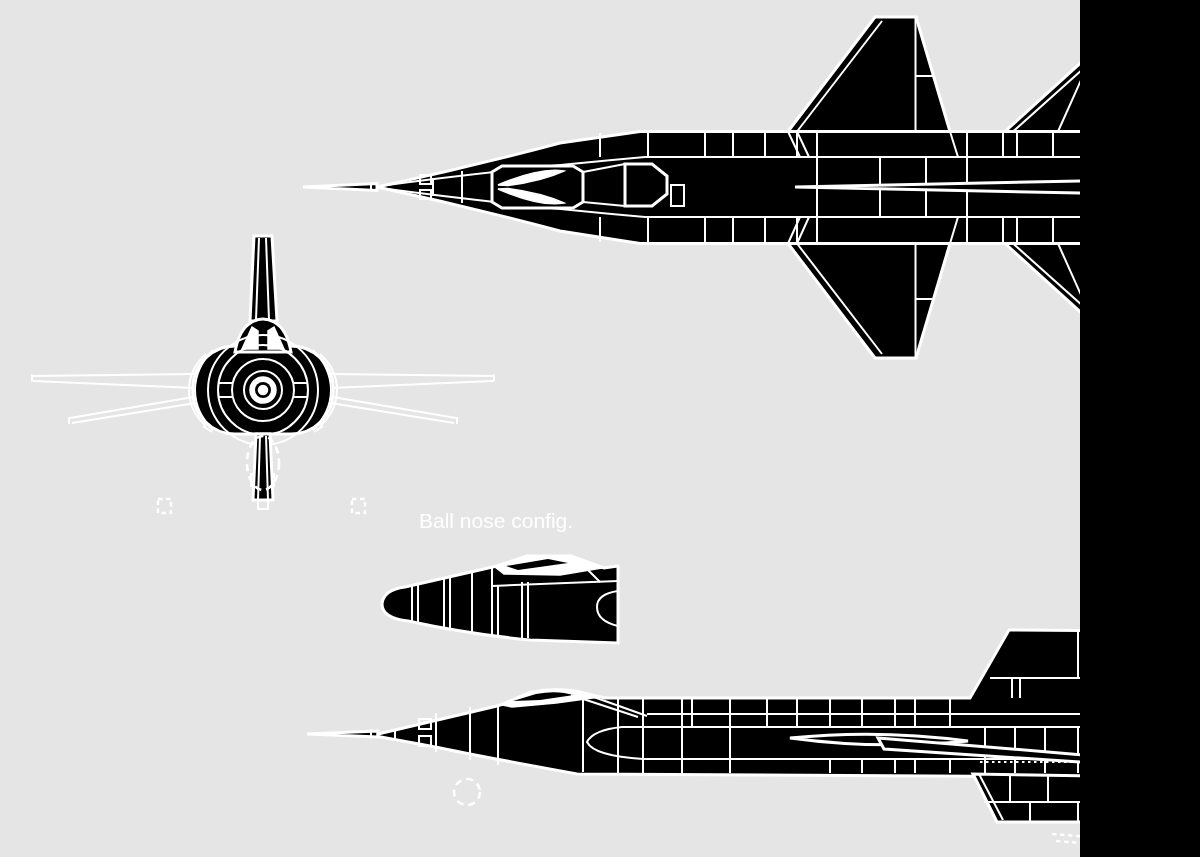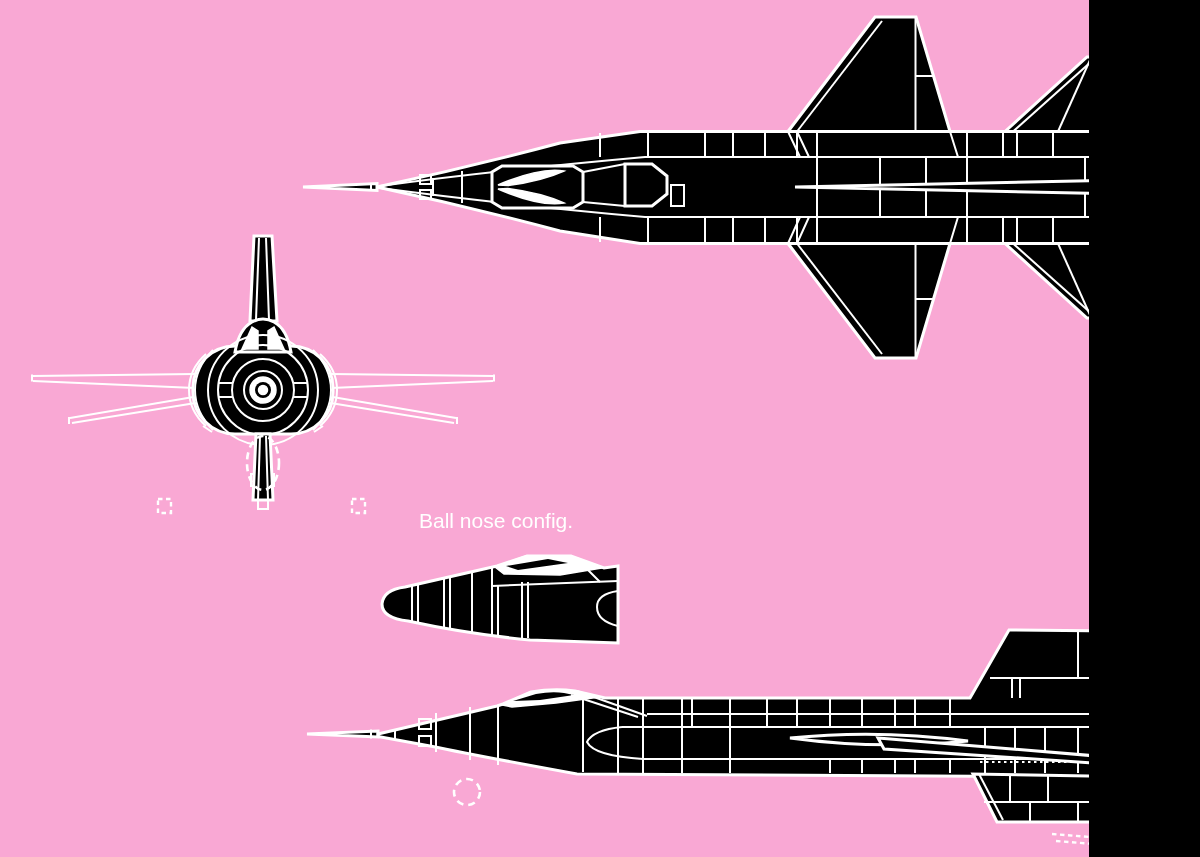--- a/index.html
+++ b/index.html
@@ -1,17 +1,17 @@
 <!DOCTYPE html>
 <html><head>
 <meta charset="utf-8">
 <style>
   html,body{margin:0;padding:0;background:#000;}
-  .stage{position:relative;width:1080px;height:857px;background:#f9a8d4;overflow:hidden;
-         font-family:"Liberation Sans", sans-serif;padding-left:9px;}
+  .stage{position:relative;width:1080px;height:857px;background:#e5e5e5;overflow:hidden;
+         font-family:"Liberation Sans", sans-serif;}
   .stage svg{position:absolute;left:0;top:0;}
   
   .o{fill:#000;stroke:#fff;stroke-width:3;stroke-linejoin:miter;}   
   .l{fill:none;stroke:#fff;stroke-width:2.4;}                        
   .t{fill:none;stroke:#fff;stroke-width:2;}                          
   .w{fill:#fff;stroke:#fff;stroke-width:1.5;}                        
   .b{fill:#000;stroke:none;}                                         
   .dash{fill:none;stroke:#fff;stroke-width:2.6;stroke-dasharray:7 5;}
   .dash2{fill:none;stroke:#fff;stroke-width:2.4;stroke-dasharray:4.5 3.5;}
   .dot{fill:none;stroke:#fff;stroke-width:2;stroke-dasharray:2.5 3.5;}

